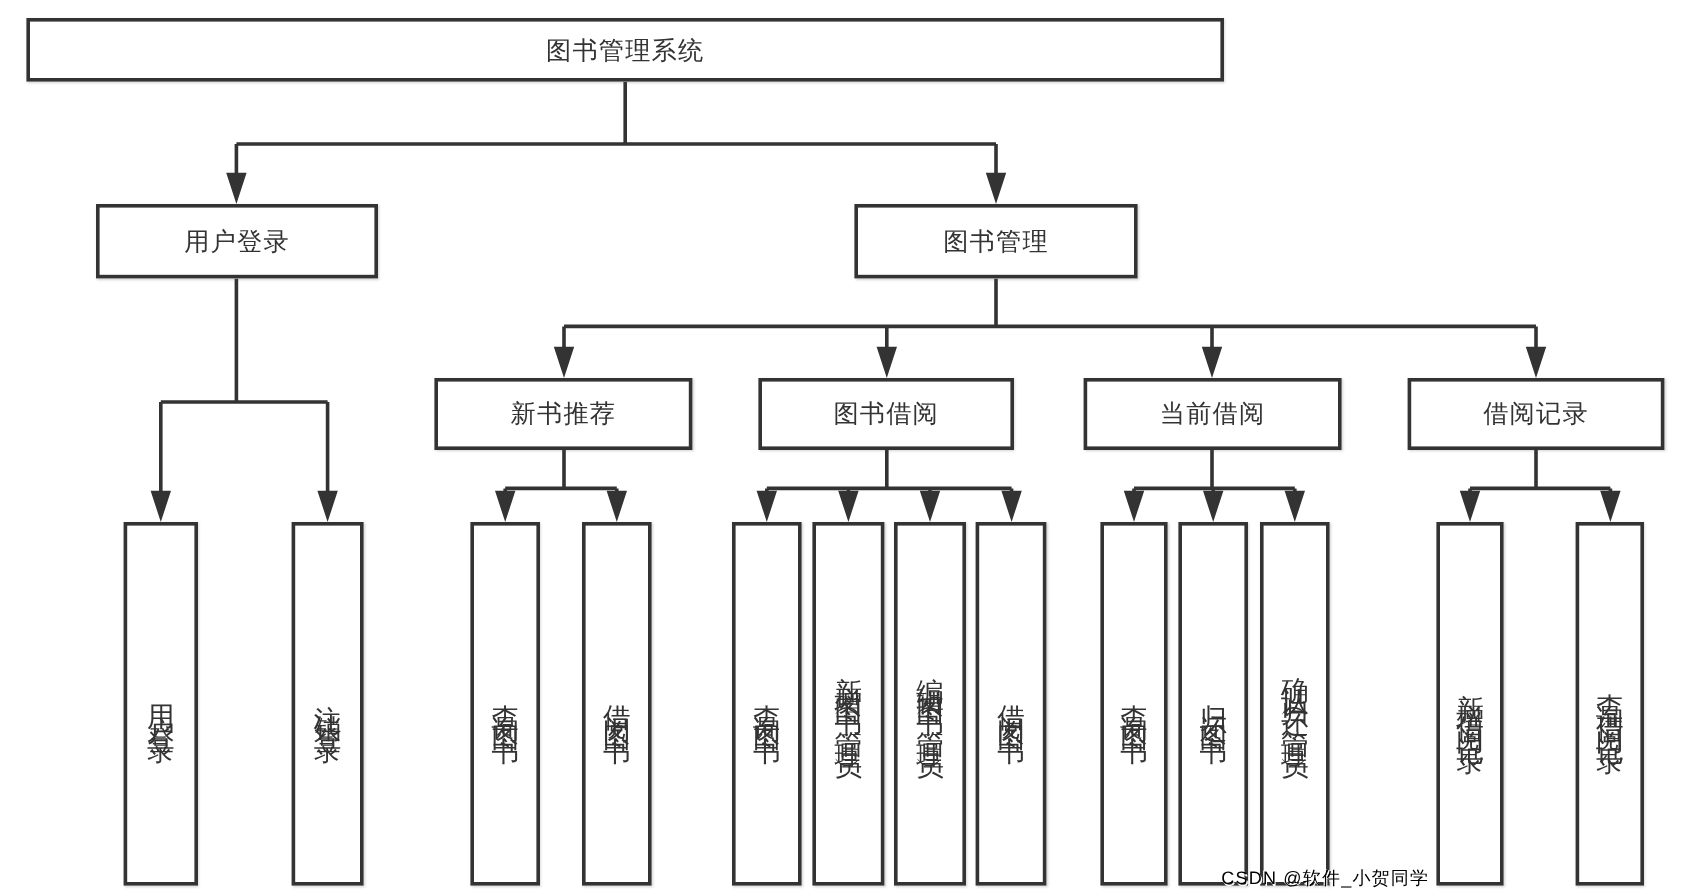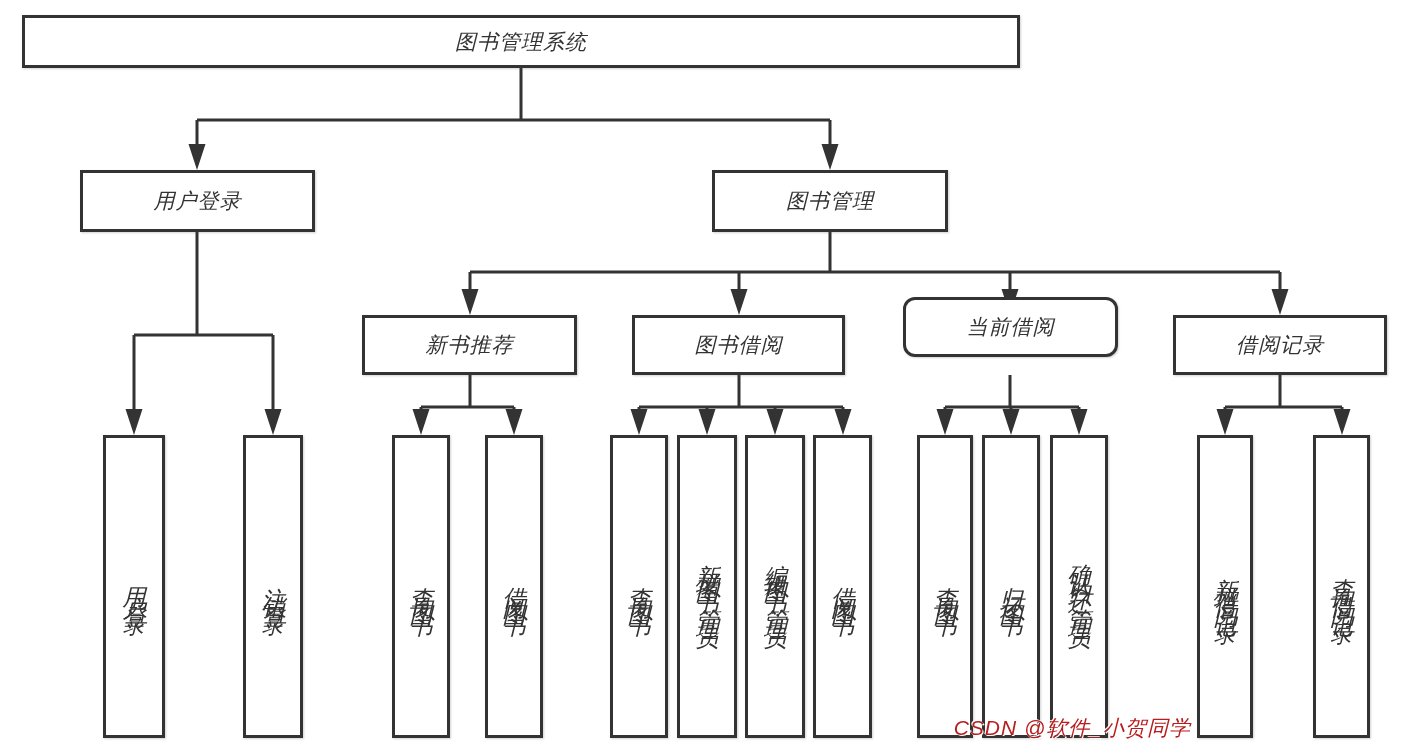--- a/index.html
+++ b/index.html
@@ -3,21 +3,21 @@
 <meta charset="utf-8">
 <style>
   html,body{margin:0;padding:0;}
   body{
     width:1405px;height:747px;
     background:#ffffff;
     font-family:"Liberation Sans","DejaVu Sans",sans-serif;
     position:relative;
     overflow:hidden;
   }
-  .canvas{position:absolute;inset:0;width:1199px;height:747px;font-style:italic;}
+  .canvas{position:absolute;inset:0;width:1199px;height:747px;}
   svg.connectors{position:absolute;left:0;top:0;z-index:1;}
   .node{
     position:absolute;
     box-sizing:border-box;
     border:3px solid #333333;
     background:#ffffff;
     display:flex;
     align-items:center;
     justify-content:center;
     color:#333333;
@@ -35,22 +35,22 @@
     font-size:23px;
     line-height:1;
     letter-spacing:9px;
     white-space:nowrap;
   }
   .watermark{
     position:absolute;
     right:8px;
     bottom:5px;
     z-index:5;
-    font-size:21px;
-    color:#b91c1c;
+    font-size:15px;
+    color:#000000;
     letter-spacing:1px;
     text-shadow:1px 1px 0 #ffffff,-1px -1px 0 #ffffff;
     white-space:nowrap;
   }
 </style>
 </head>
 <body>
 
 <div class="canvas">
 
@@ -97,21 +97,21 @@
   <div class="node h" style="left:712px;top:170px;width:236px;height:62px;">
     <span>图书管理</span>
   </div>
 
   <div class="node h" style="left:362px;top:315px;width:215px;height:60px;">
     <span>新书推荐</span>
   </div>
   <div class="node h" style="left:632px;top:315px;width:213px;height:60px;text-align:right;">
     <span>图书借阅</span>
   </div>
-  <div class="node h" style="left:903px;top:297px;width:215px;height:60px;border-radius:12px;">
+  <div class="node h" style="left:903px;top:315px;width:215px;height:60px;">
     <span>当前借阅</span>
   </div>
   <div class="node h" style="left:1173px;top:315px;width:214px;height:60px;">
     <span>借阅记录</span>
   </div>
 
   <div class="node v" style="left:103px;top:435px;width:62px;height:303px;">
     <span>用户登录</span>
   </div>
   <div class="node v" style="left:243px;top:435px;width:60px;height:303px;">

